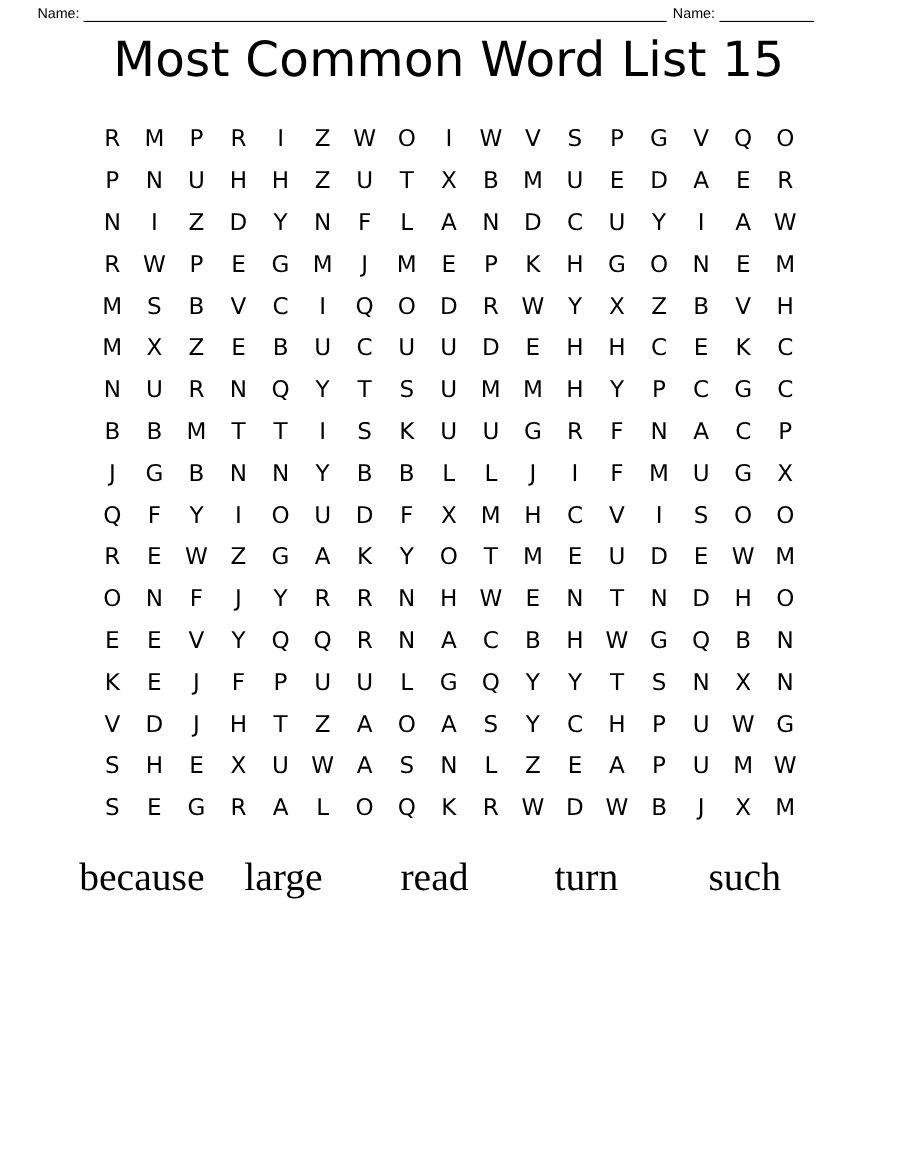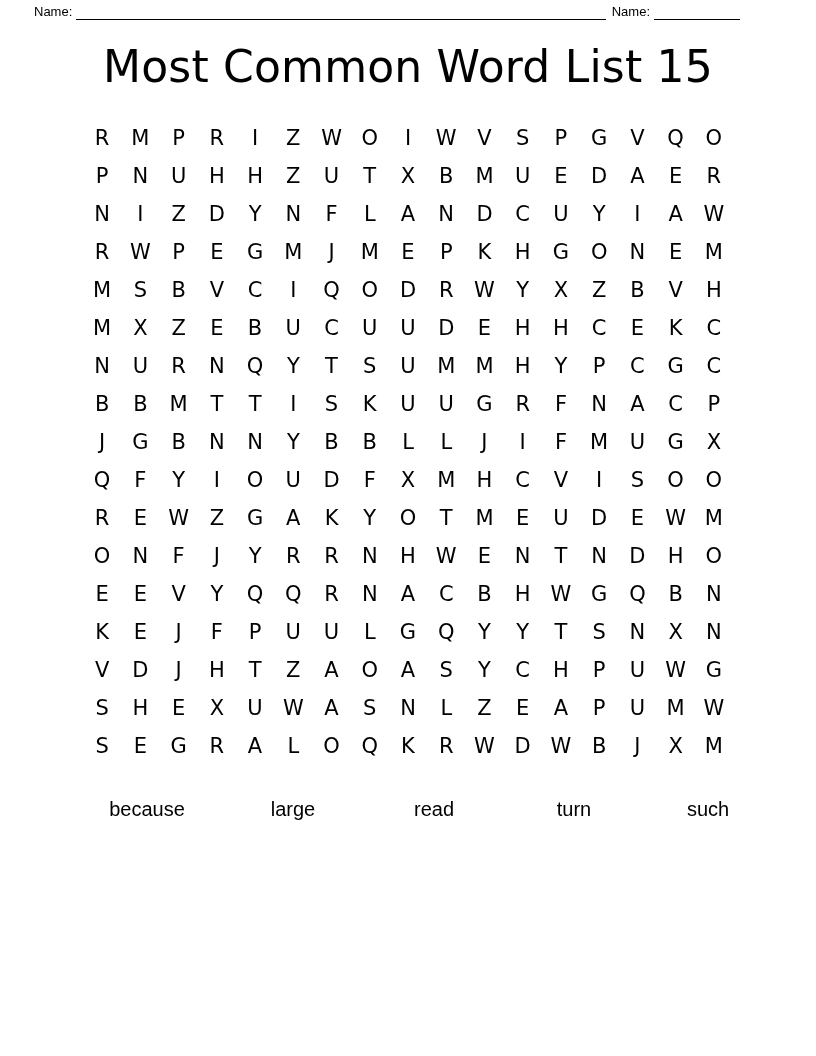--- a/index.html
+++ b/index.html
@@ -43,21 +43,21 @@
   .rule-name { flex: 1 1 auto; margin: 0 6px 0 4px; }
   .rule-date { width: 86px; margin-left: 4px; }
 
   
   .title {
     text-align: center;
     font-family: "DejaVu Sans", sans-serif;
     font-weight: normal;
     font-size: 44px;
     letter-spacing: 0.2px;
-    margin: 22px 0 0 0;
+    margin: 10px 0 0 0;
     padding: 0;
     line-height: 1.15;
   }
 
   
   .grid-wrap {
     margin: 26px auto 0 auto;
     width: 650px;
   }
   .grid {
@@ -82,26 +82,26 @@
     width: 700px;
     padding-left: 14px;
     box-sizing: border-box;
   }
   .wordlist table {
     width: 100%;
     border-collapse: collapse;
     table-layout: fixed;
   }
   .wordlist td {
-    font-family: Liberation Sans, sans-serif;
-    font-size: 20px;
+    font-family: Liberation Serif, serif;
+    font-size: 36px;
     line-height: 60px;
     height: 60px;
     padding: 0;
-    text-align: center;
+    text-align: left;
     white-space: nowrap;
   }
   .wordlist td.c0 { width: 150px; }
   .wordlist td.c1 { width: 142px; }
   .wordlist td.c2 { width: 140px; }
   .wordlist td.c3 { width: 140px; }
   .wordlist td.c4 { width: 128px; margin-left: 12px; }
 </style>
 </head>
 <body>

